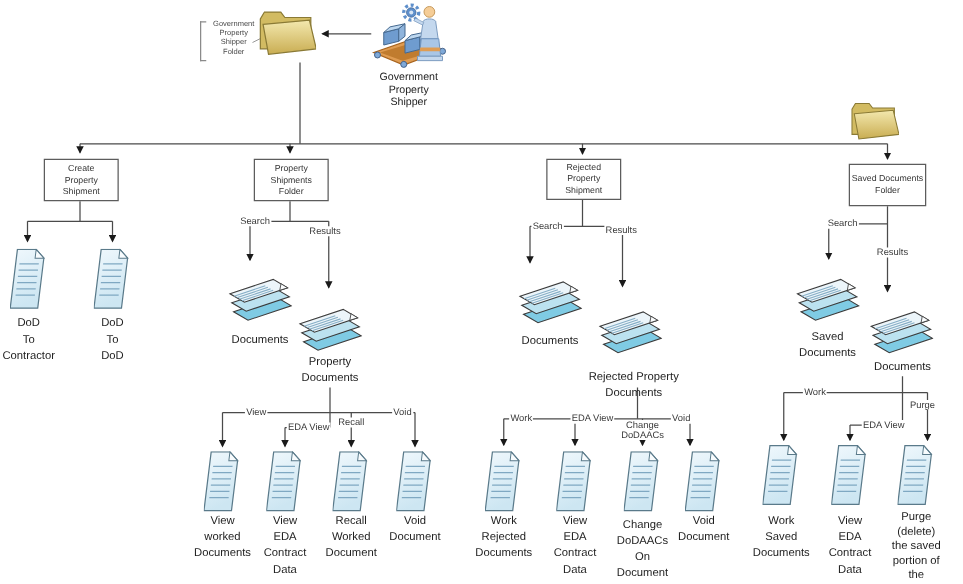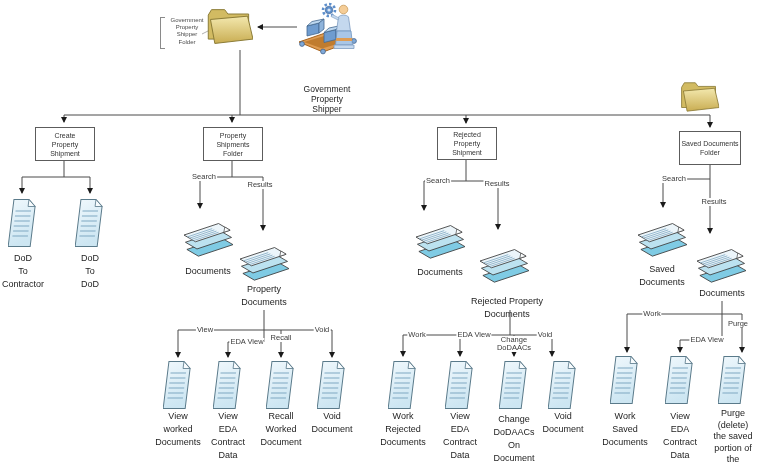--- a/index.html
+++ b/index.html
@@ -8,21 +8,21 @@
   svg.layer{position:absolute;left:0;top:0;}
   .icon{position:absolute;}
   .nodebox{position:absolute;border:1px solid #5c5c5c;background:#fff;
            display:flex;align-items:center;justify-content:center;
            text-align:center;font-size:7px;line-height:9px;color:#333;
            white-space:pre-line;}
   .lbl{position:absolute;transform:translateX(-50%);text-align:center;
        white-space:pre-line;color:#1d1d1d;}
   .lbl-doc{font-size:9px;line-height:13px;}
   .lbl-doc-tight{font-size:9px;line-height:11.5px;}
-  .lbl-top{font-size:8.5px;line-height:10px;margin-top:28px;}
+  .lbl-top{font-size:8.5px;line-height:10px;}
   .lbl-callout{font-size:6px;line-height:7.2px;color:#4a4a4a;}
   .edge{position:absolute;transform:translate(-50%,-50%);background:#fff;
         padding:0 1px;font-size:7.5px;line-height:8px;color:#3a3a3a;
         white-space:pre-line;text-align:center;}
   .bracket{position:absolute;left:160px;top:17px;width:4px;height:30px;
            border-left:1px solid #8a8a8a;border-top:1px solid #8a8a8a;
            border-bottom:1px solid #8a8a8a;}
 </style>
 </head>
 <body>

